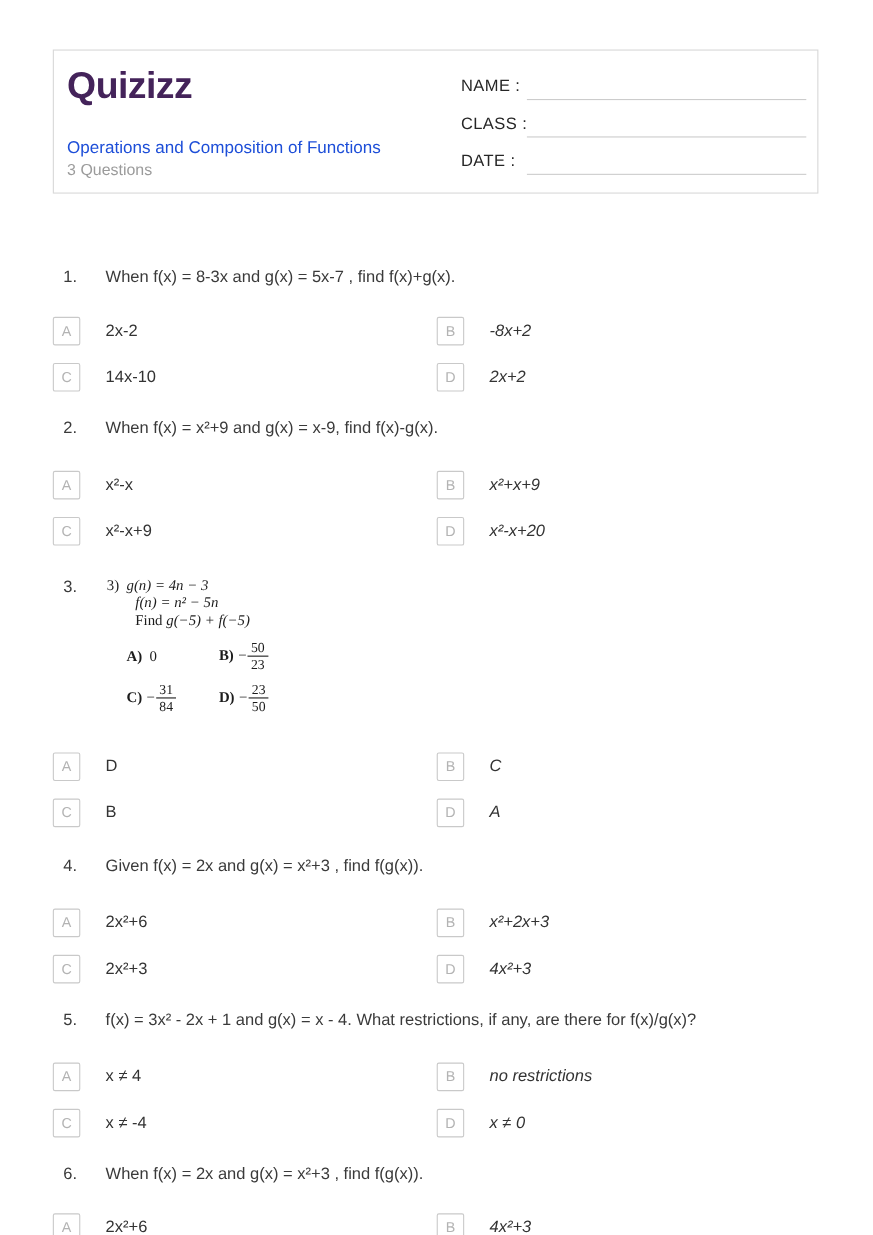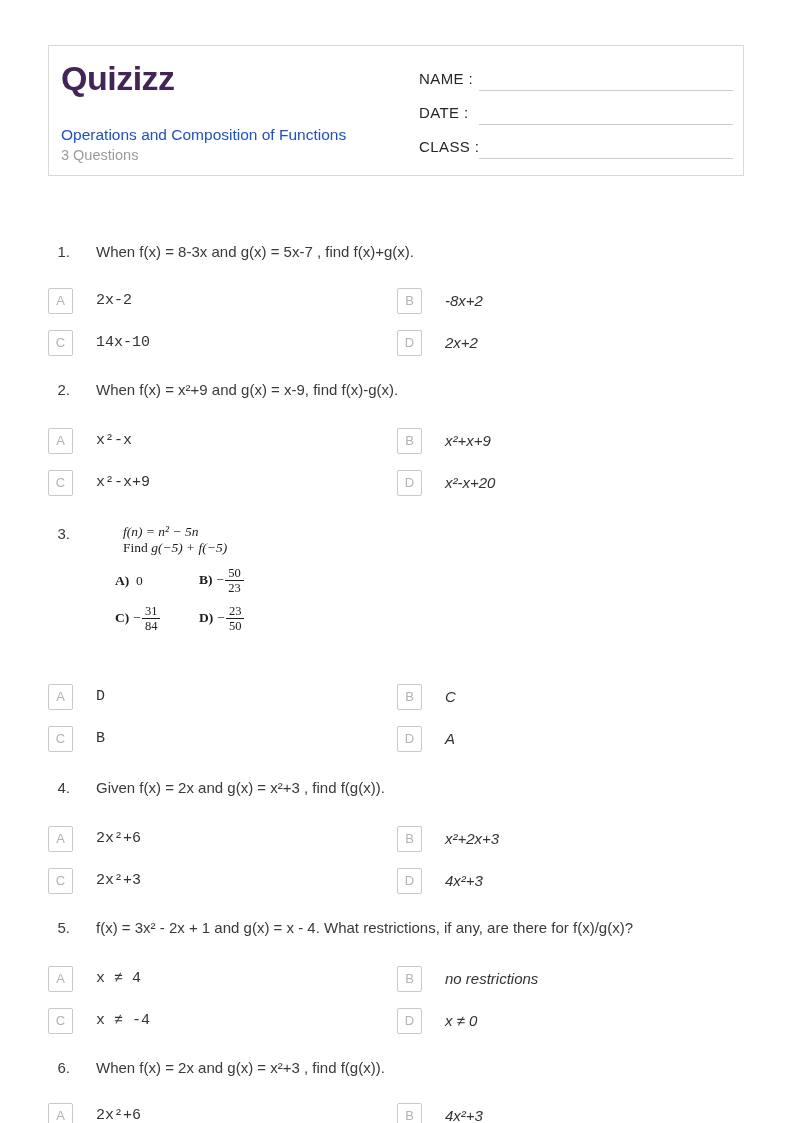--- a/index.html
+++ b/index.html
@@ -50,21 +50,21 @@
   .obox {
     position:absolute; width:25px; height:26px; box-sizing:border-box;
     border:1px solid #c9c9c9; border-radius:2px;
     font-size:13px; color:#b3b3b3; text-align:center; line-height:24px;
     background:#fff;
   }
   .otxt {
     position:absolute; font-size:15px; color:#333333; line-height:26px;
     white-space:nowrap;
   }
-  .b1 { left:48px; }  .t1 { left:96px;font-family:Liberation Mono, monospace; }
+  .b1 { left:48px; }  .t1 { left:96px; }
   .b2 { left:397px; } .t2 { left:445px;font-style:italic; }
 
   
   .kimg {
     position:absolute; left:97px; top:524px; width:235px;
     font-family:"Liberation Serif","DejaVu Serif",serif;
     color:#1c1c1c; font-size:13.5px;
   }
   .kline { line-height:16px; white-space:nowrap; }
   .kind  { padding-left:26px; }
@@ -90,25 +90,25 @@
 <div class="hdr">
   <div class="logo">Quizizz</div>
   <div class="hdr-title">Operations and Composition of Functions</div>
   <div class="hdr-sub">3 Questions</div>
   <div class="fields">
     <div class="field">
       <span class="flabel">NAME :</span>
       <span class="fline"></span>
     </div>
     <div class="field">
-      <span class="flabel">DATE  :</span>
+      <span class="flabel">CLASS :</span>
       <span class="fline"></span>
     </div>
     <div class="field">
-      <span class="flabel">CLASS :</span>
+      <span class="flabel">DATE  :</span>
       <span class="fline"></span>
     </div>
   </div>
 </div>
 
 <span class="qnum" style="top:242px">1.</span>
 <span class="qtxt" style="top:242px">When f(x) = 8-3x and g(x) = 5x-7 , find f(x)+g(x).</span>
 <span class="obox b1" style="top:288px">A</span>
 <span class="otxt t1" style="top:288px">2x-2</span>
 <span class="obox b2" style="top:288px">B</span>
@@ -125,20 +125,24 @@
 <span class="obox b2" style="top:428px">B</span>
 <span class="otxt t2" style="top:428px">x²+x+9</span>
 <span class="obox b1" style="top:470px">C</span>
 <span class="otxt t1" style="top:470px">x²-x+9</span>
 <span class="obox b2" style="top:470px">D</span>
 <span class="otxt t2" style="top:470px">x²-x+20</span>
 
 <span class="qnum" style="top:524px">3.</span>
 
 <div class="kimg">
+  <div class="kline">
+    <span>3)</span>&nbsp;
+    <span class="kmath">g(n) = 4n − 3</span>
+  </div>
   <div class="kline kind kmath">f(n) = n² − 5n</div>
   <div class="kline kind">
     <span>Find</span>
     <span class="kmath">g(−5) + f(−5)</span>
   </div>
   <div class="kchoices">
     <div class="kchoice">
       <span class="klabel">A)</span>&nbsp;
       <span>0</span>
     </div>

